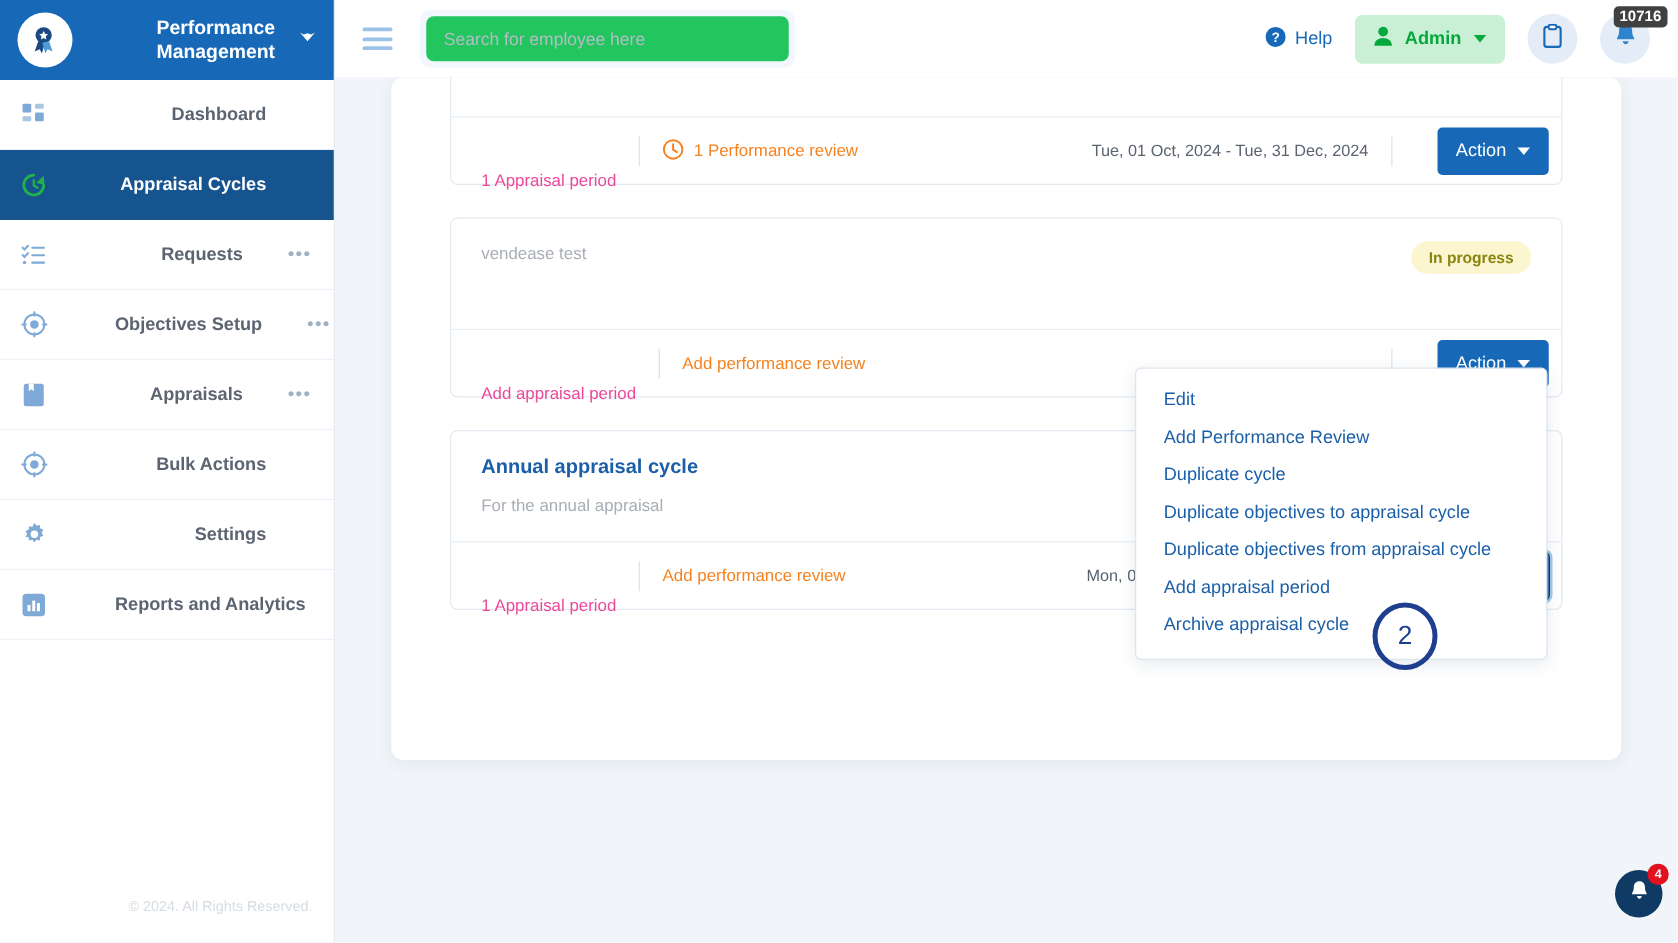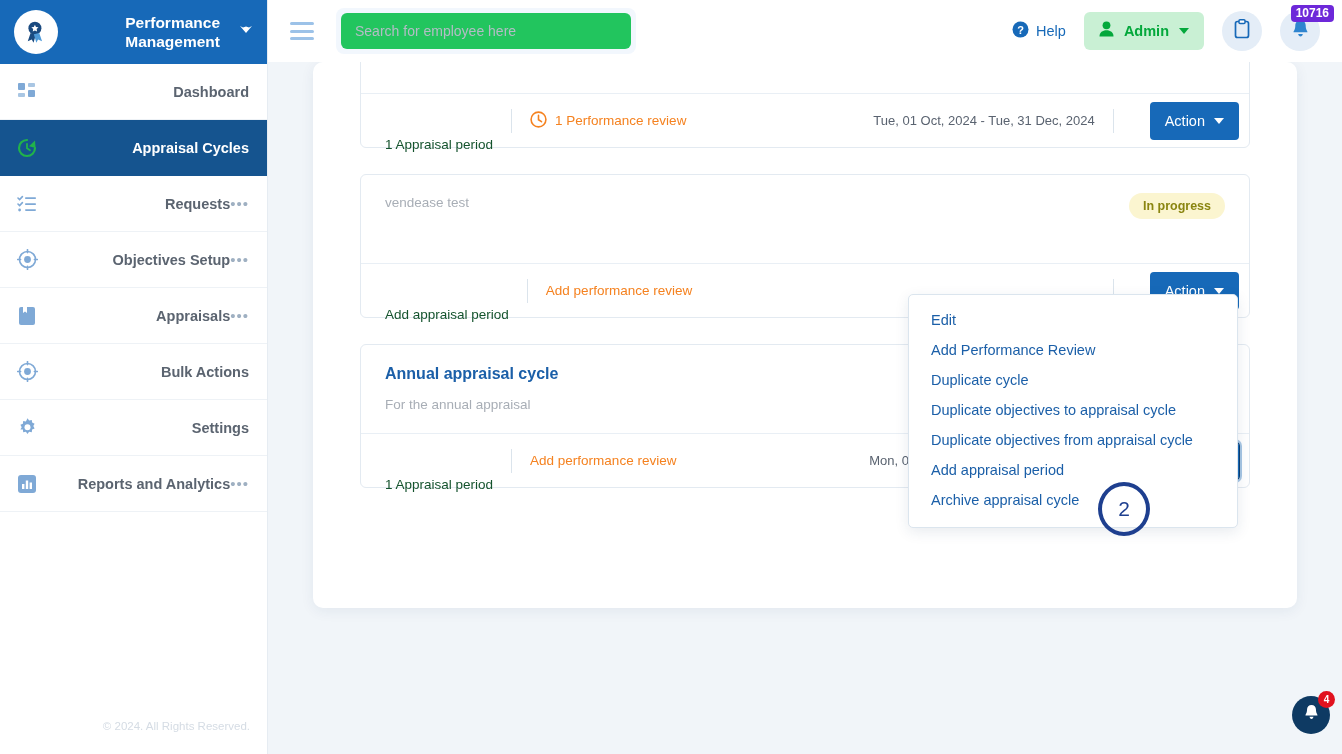--- a/index.html
+++ b/index.html
@@ -41,20 +41,21 @@
   }
 
   .nav { padding: 0; }
   .nav-item {
     position: relative;
     display: flex; align-items: center;
     height: 56px; padding: 0 18px 0 16px;
     cursor: pointer;
     border-bottom: 1px solid #eef2f6;
     margin-left: 0;
+    gap: 36px;
   }
   .nav-ico {
     width: 22px; height: 22px; flex: 0 0 22px;
     display: flex; align-items: center; justify-content: center;
     margin-right: 18px;
   }
   .nav-label {
     font-size: 14.5px; font-weight: bold; color: #5b6470;
     flex: 1 1 auto; white-space: nowrap;
   }
@@ -110,21 +111,21 @@
     width: 0; height: 0; border-left: 5px solid transparent;
     border-right: 5px solid transparent; border-top: 6px solid #04a83c;
   }
   .round-btn {
     width: 40px; height: 40px; border-radius: 50%;
     background: #e4edf7; display: flex; align-items: center;
     justify-content: center; cursor: pointer; position: relative;
   }
   .badge-count {
     position: absolute; top: -6px; right: -14px;
-    background: #6d28d9; color: #fff; font-weight: bold;
+    background: #404040; color: #fff; font-weight: bold;
     font-size: 12px; border-radius: 4px; padding: 2px 5px;
     line-height: 1.1;
     text-align: right;
   }
 
   
   .main {
     position: absolute; left: 268px; top: 62px;
     width: 1074px; height: 692px;
     background: #f1f5f9;
@@ -157,21 +158,21 @@
   }
   .card-foot {
     display: flex; align-items: center;
     border-top: 1px solid #e9eff5;
     padding: 0 0 0 24px;
     height: 54px;
   }
   .foot-link {
     font-size: 13.5px; cursor: pointer; white-space: nowrap;
   }
-  .foot-link.blue { color: #14532d; margin-top: 48px; }
+  .foot-link.blue { color: #ec4899; margin-top: 48px; }
   .foot-link.orange { color: #f58220; }
   .vsep { width: 1px; height: 24px; background: #dbe4ec; margin: 0 18px; }
   .foot-icon-link {
     display: flex; align-items: center; gap: 8px;
     color: #f58220; font-size: 13.5px; cursor: pointer;
   }
   .foot-spacer { flex: 1 1 auto; }
   .foot-date { color: #5a6370; font-size: 13px; white-space: nowrap; }
   .action-btn {
     background: #1769b8; color: #ffffff;

